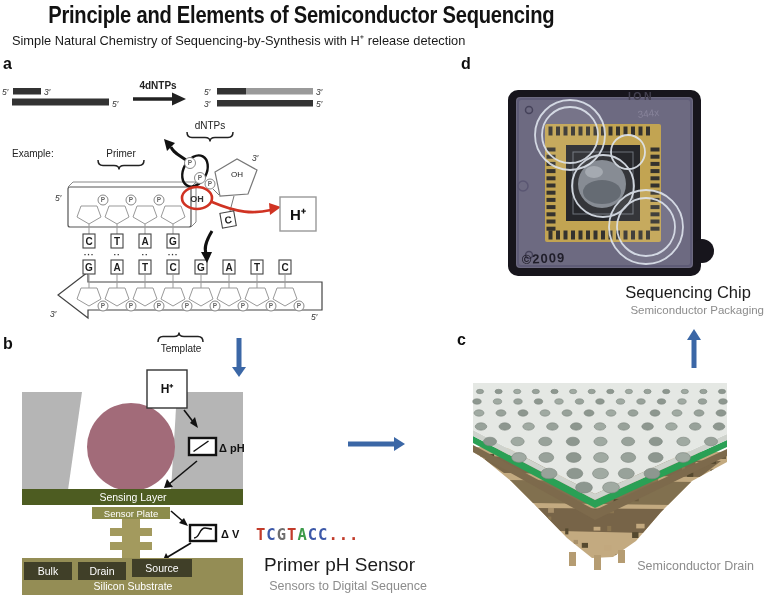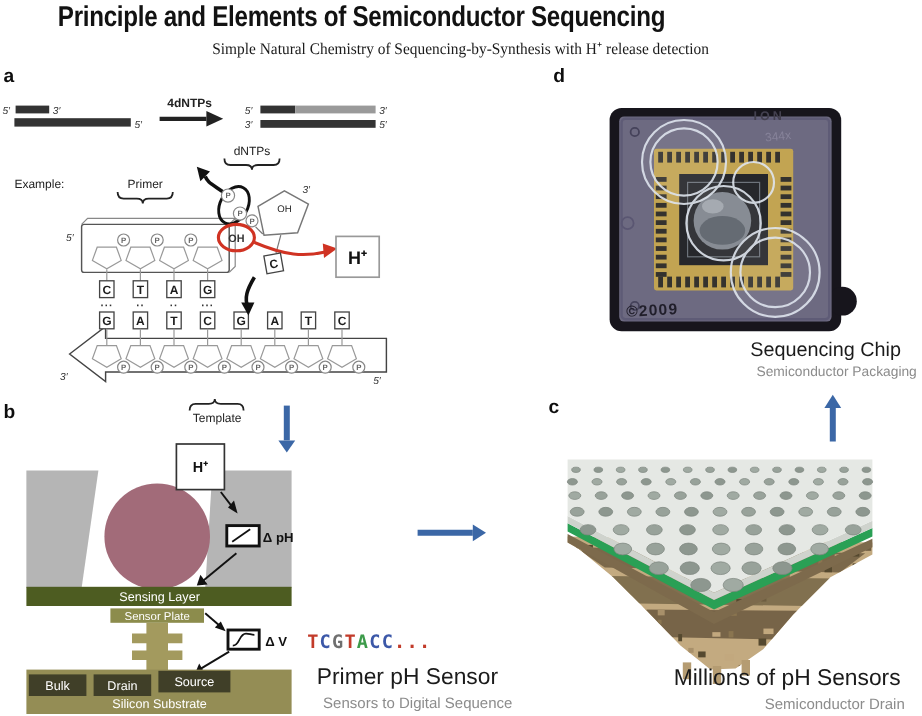--- a/index.html
+++ b/index.html
@@ -2,21 +2,21 @@
 <html><head>
 <meta charset="utf-8">
 <style>
   html,body{margin:0;padding:0;background:#fff;}
   .fig{position:relative;width:768px;height:597px;background:#fff;overflow:hidden;
        font-family:"Liberation Sans",sans-serif;}
   .abs{position:absolute;}
   .title-wrap{left:0;right:0;top:1px;text-align:left;}
   .title-text{display:inline-block;transform:scaleX(.84);transform-origin:center;
        font-size:24px;font-weight:bold;color:#121212;white-space:nowrap;letter-spacing:-.3px;}
-  .subtitle-wrap{left:0;right:0;top:31px;text-align:center;font-family:Liberation Serif, serif;}
+  .subtitle-wrap{left:0;right:0;top:31px;}
   .subtitle-text{display:inline-block;transform:scaleX(.95);transform-origin:center;
        font-size:13.5px;color:#1a1a1a;white-space:nowrap;}
   .plabel{font-size:16px;font-weight:bold;color:#0e0e0e;line-height:1;}
   .cap{text-align:center;color:#1b1b1b;font-size:19px;line-height:1.1;}
   .subcap{text-align:right;color:#8c8c8c;font-size:12.5px;margin-top:3px;}
   .cap-d{font-size:16.5px;}
   .seqread{font-family:"DejaVu Sans Mono",monospace;font-size:15.5px;font-weight:bold;
        letter-spacing:1px;white-space:nowrap;}
   svg text{font-family:"Liberation Sans",sans-serif;fill:#222;}
   .sm{font-size:8.5px;font-style:italic;fill:#333;}
@@ -501,21 +501,20 @@
 <div class="abs plabel" style="left:457px;top:332px">c</div>
 <div class="abs plabel" style="left:461px;top:56px">d</div>
 
 <div id="seq-read" class="abs seqread" style="left:256px;top:526px"><span style="color: rgb(194, 59, 42);">T</span><span style="color: rgb(60, 88, 168);">C</span><span style="color: rgb(111, 111, 111);">G</span><span style="color: rgb(194, 59, 42);">T</span><span style="color: rgb(61, 155, 74);">A</span><span style="color: rgb(60, 88, 168);">C</span><span style="color: rgb(60, 88, 168);">C</span><span style="color: rgb(194, 59, 42);">...</span></div>
 
 <div class="abs" style="left:252px;top:555px;width:175px">
   <div class="cap">Primer pH Sensor</div>
   <div class="subcap">Sensors to Digital Sequence</div>
 </div>
 <div class="abs" style="left:558px;top:556px;width:196px">
-  <div class="cap">Millions of pH Sensors</div>
   <div class="subcap">Semiconductor Drain</div>
 </div>
 <div class="abs" style="left:612px;top:283px;width:152px">
   <div class="cap cap-d">Sequencing Chip</div>
   <div class="subcap" style="font-size:11.5px">Semiconductor Packaging</div>
 </div>
 
 </div>
 
 </body></html>

